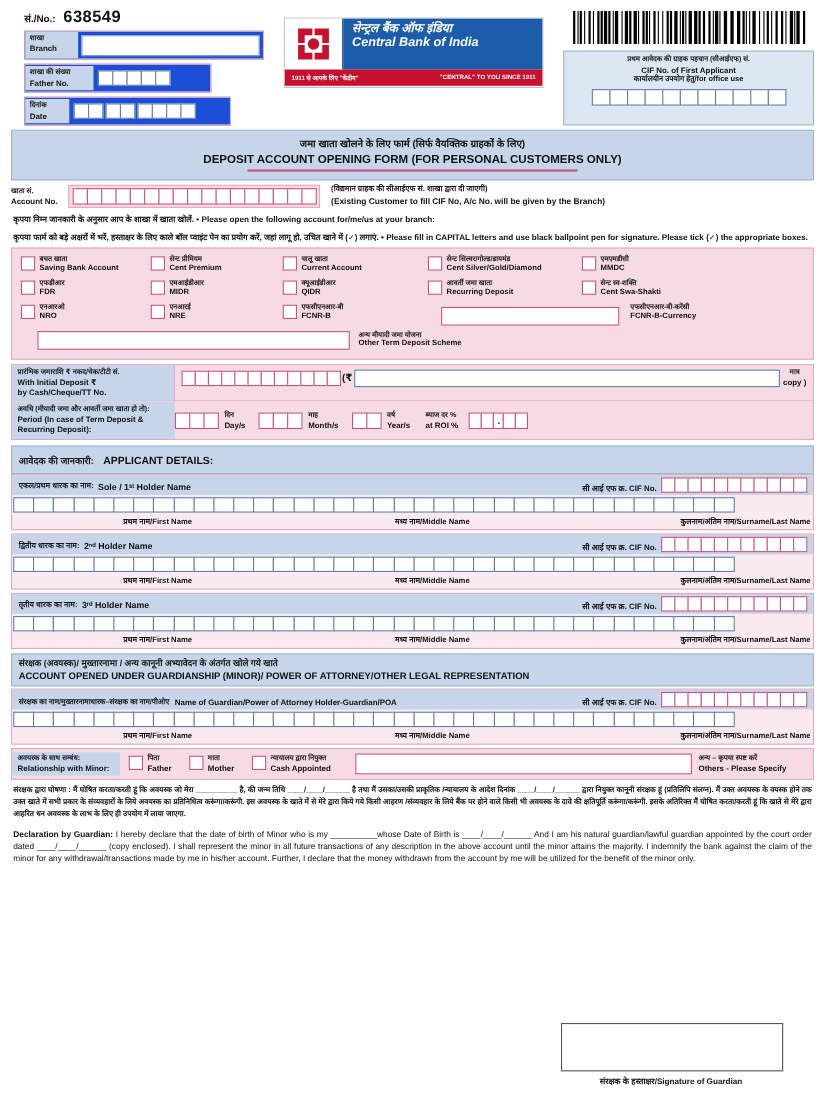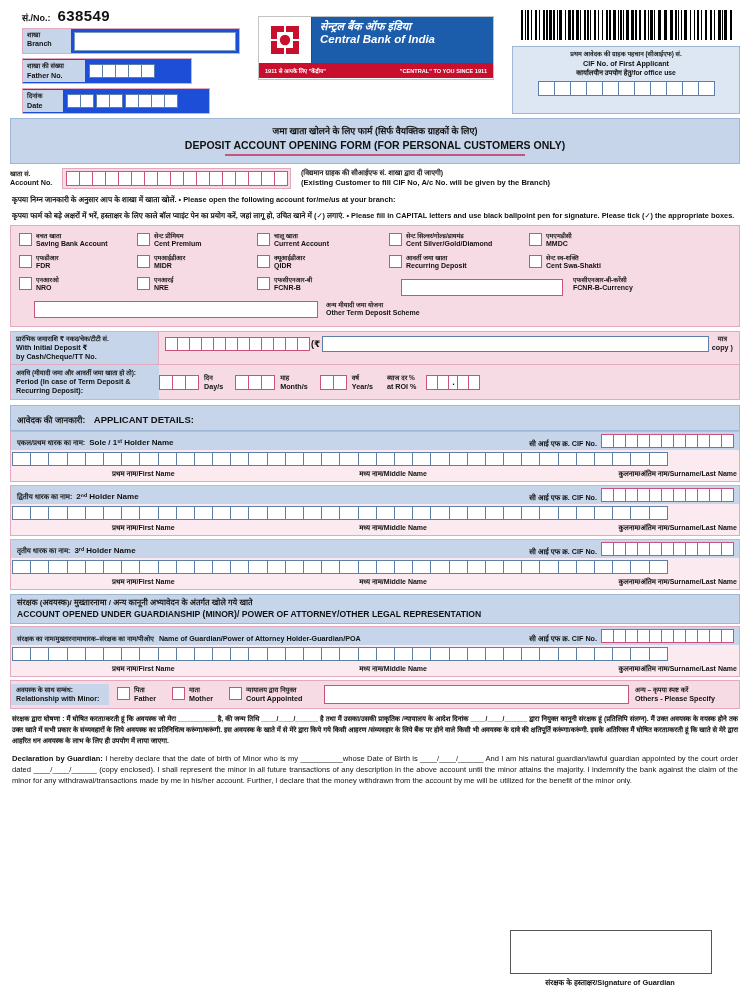--- a/index.html
+++ b/index.html
@@ -755,21 +755,21 @@
           <div class="chk"></div>
           <div>
             <div class="hi">माता</div>
             <div class="en">Mother</div>
           </div>
         </div>
         <div class="atitem" style="margin-right: 16px;">
           <div class="chk"></div>
           <div>
             <div class="hi">न्यायालय द्वारा नियुक्त</div>
-            <div class="en">Court Appointed</div>
+            <div class="en">Cash Appointed</div>
           </div>
         </div>
       </div>
     <div class="freebox" style="flex:1;margin:0 6px;height:17px;"></div>
     <div style="min-width:104px;padding-right:0;">
       <div class="hi">अन्य – कृपया स्पष्ट करें</div>
       <div class="en">Others - Please Specify</div>
     </div>
   </div>
 

